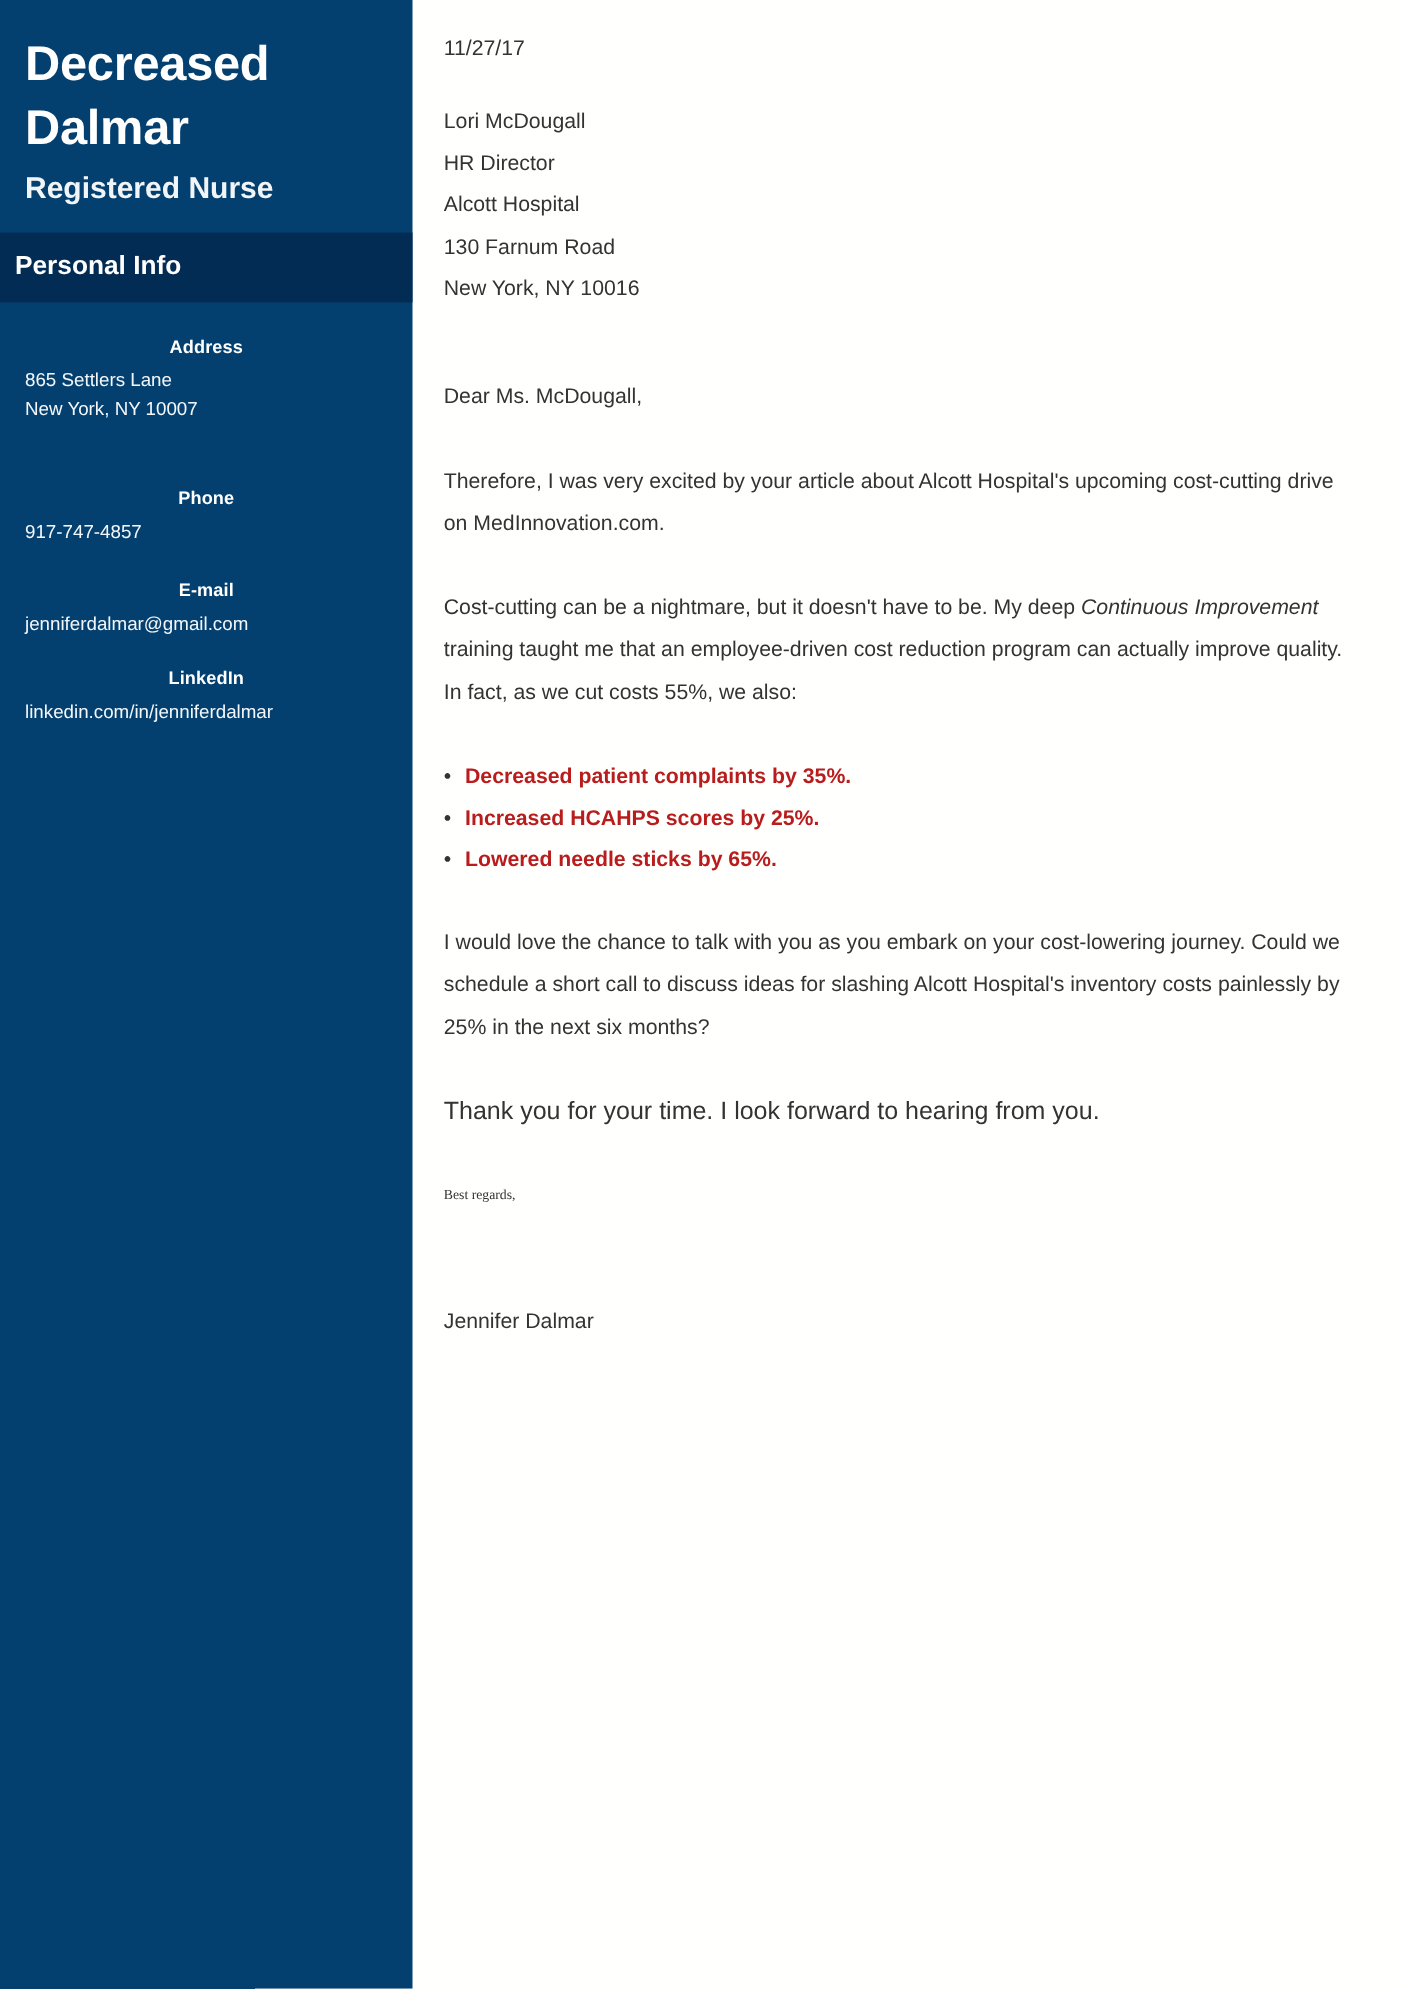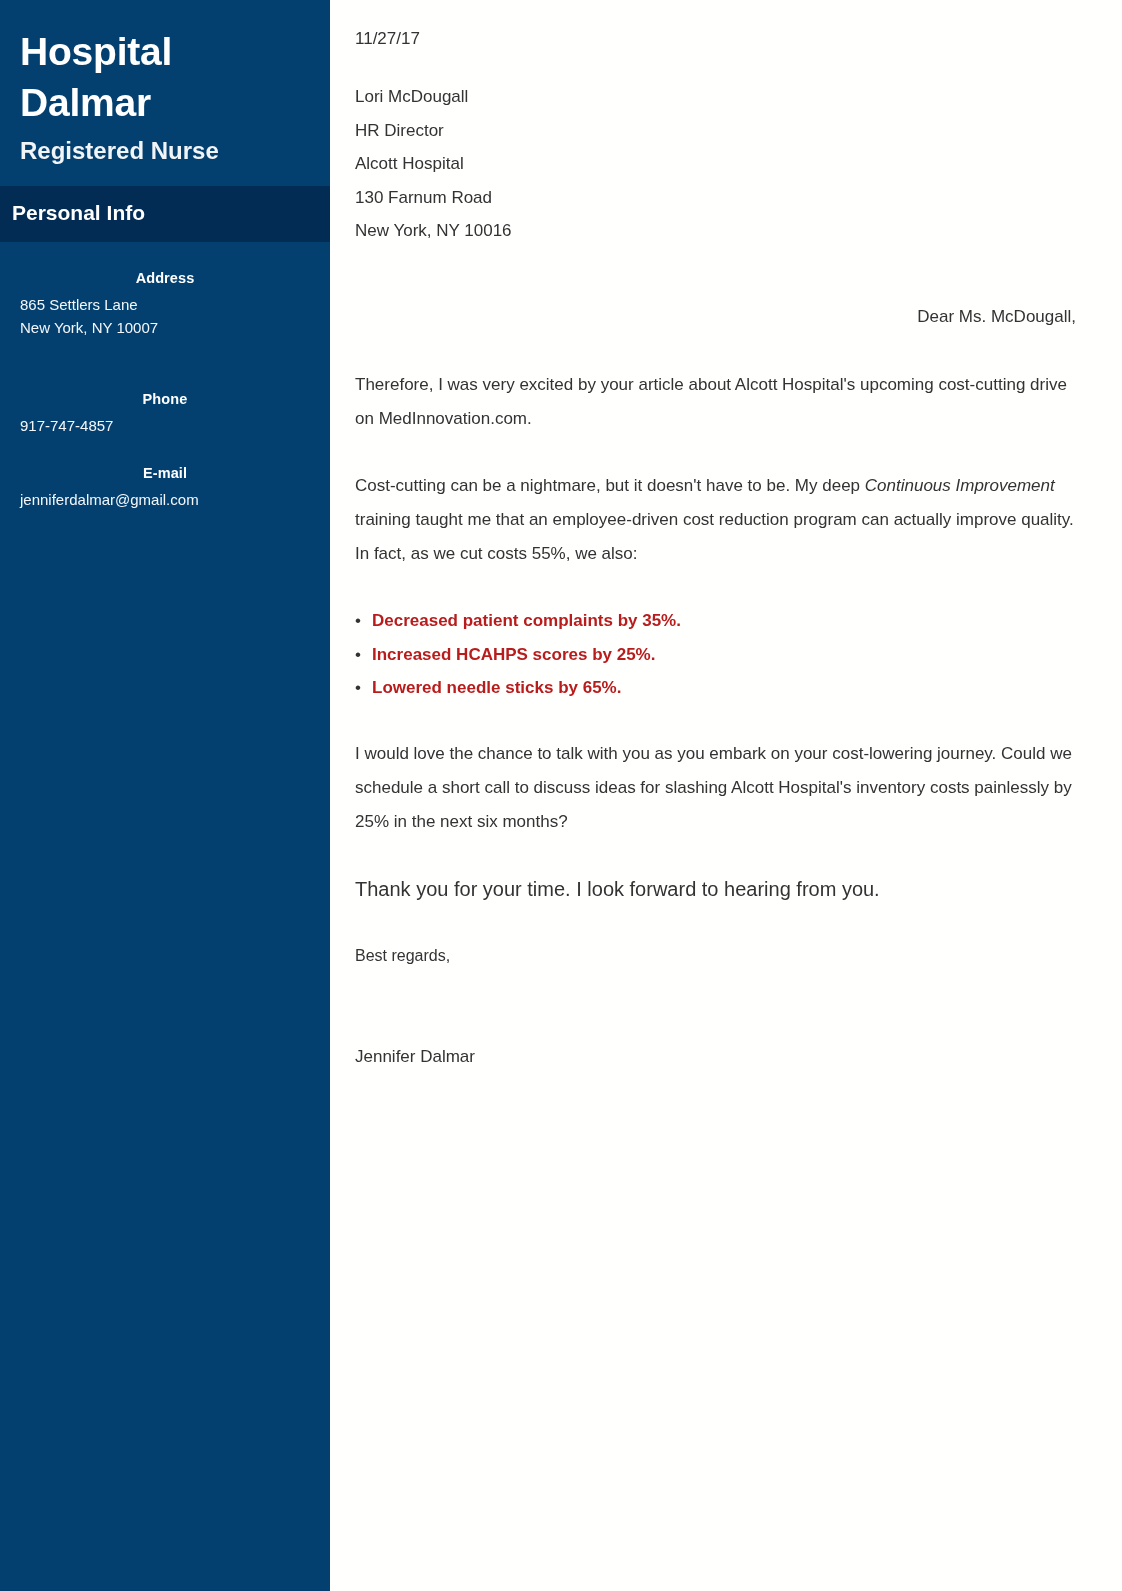--- a/index.html
+++ b/index.html
@@ -109,21 +109,20 @@
     font-size: 17px;
     line-height: 33.5px;
     margin: 0;
     color: #333333;
   }
   .salutation {
     font-size: 17px;
     line-height: 33.5px;
     margin: 0 0 35px 0;
     color: #333333;
-    text-align: right;
   }
   .para {
     font-size: 17px;
     line-height: 34px;
     margin: 0 0 33px 0;
     color: #333333;
     max-width: 725px;
   }
   .para em {
     font-style: italic;
@@ -150,41 +149,42 @@
     font-size: 17px;
     color: #333333;
   }
   .closing {
     font-size: 20px;
     line-height: 34px;
     margin: 0 0 33px 0;
     color: #333333;
   }
   .signoff {
-    font-size: 16px;
+    font-size: 11px;
     line-height: 34px;
     margin: 0 0 67px 0;
     color: #333333;
+    font-family: Liberation Serif, serif;
   }
   .signature-name {
     font-size: 17px;
     line-height: 34px;
     margin: 0;
     color: #333333;
   }
 </style>
 </head>
 <body>
 
 <div class="page">
 
   <aside class="sidebar">
 
     <div class="sidebar-header">
-      <h1 class="cand-name"><span>Hospital</span> <span>Dalmar</span></h1>
+      <h1 class="cand-name"><span>Decreased</span> <span>Dalmar</span></h1>
       <p class="cand-title">Registered Nurse</p>
     </div>
 
     <div class="section-band">
       <h2 class="section-band-title">Personal Info</h2>
     </div>
 
     <div class="contact-list">
 
       <div class="contact-block addr">
@@ -196,20 +196,24 @@
       <div class="contact-block phone">
         <p class="contact-label">Phone</p>
         <p class="contact-value">917-747-4857</p>
       </div>
 
       <div class="contact-block">
         <p class="contact-label">E-mail</p>
         <p class="contact-value">jenniferdalmar@gmail.com</p>
       </div>
 
+      <div class="contact-block">
+        <p class="contact-label">LinkedIn</p>
+        <p class="contact-value">linkedin.com/in/jenniferdalmar</p>
+      </div>
 
     </div>
   </aside>
 
   <main class="letter">
 
     <p class="letter-date">11/27/17</p>
 
     <div class="recipient">
       <p class="recipient-line">Lori McDougall</p>

